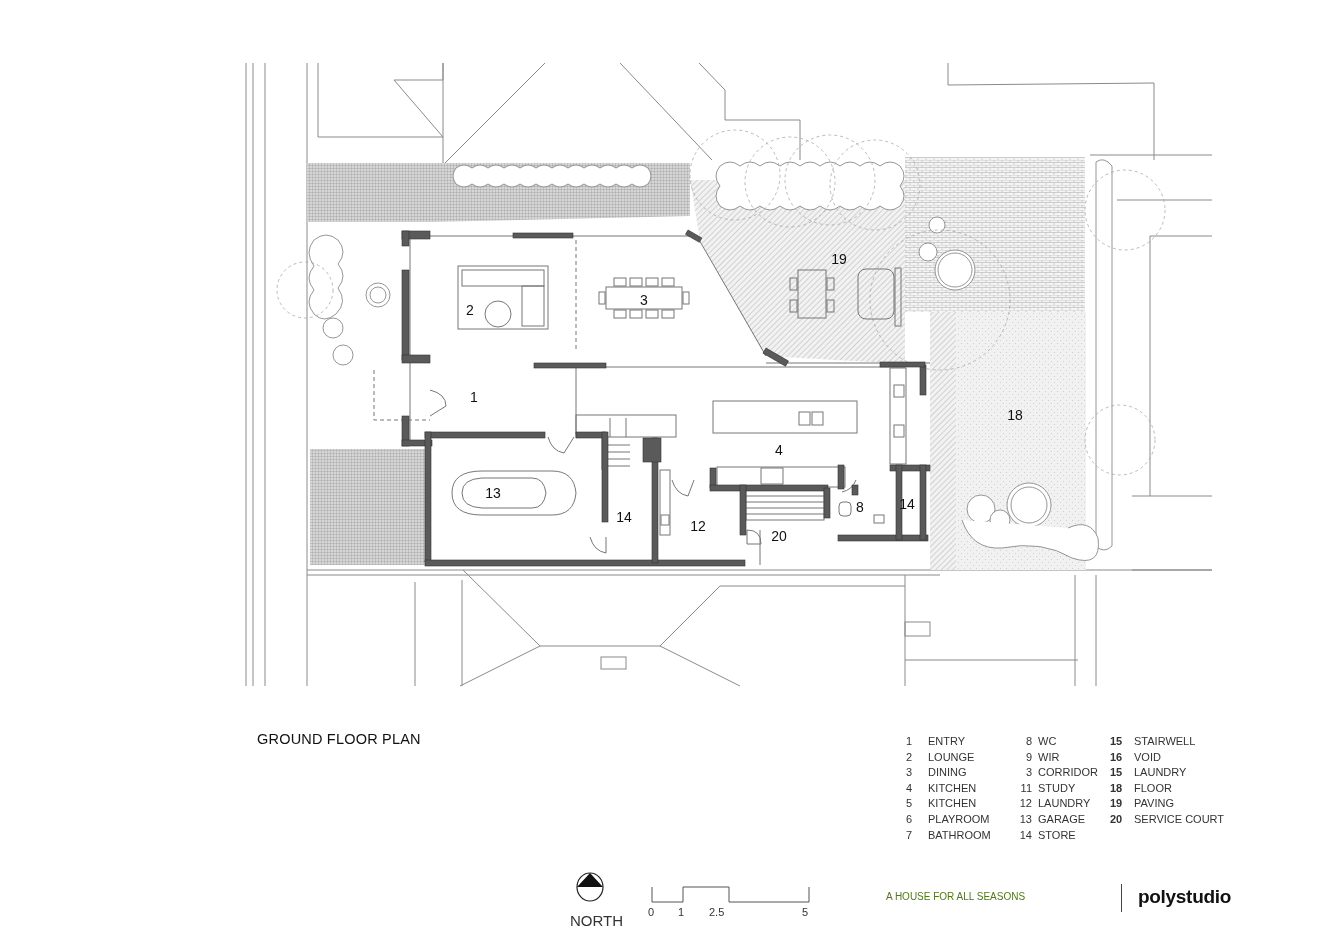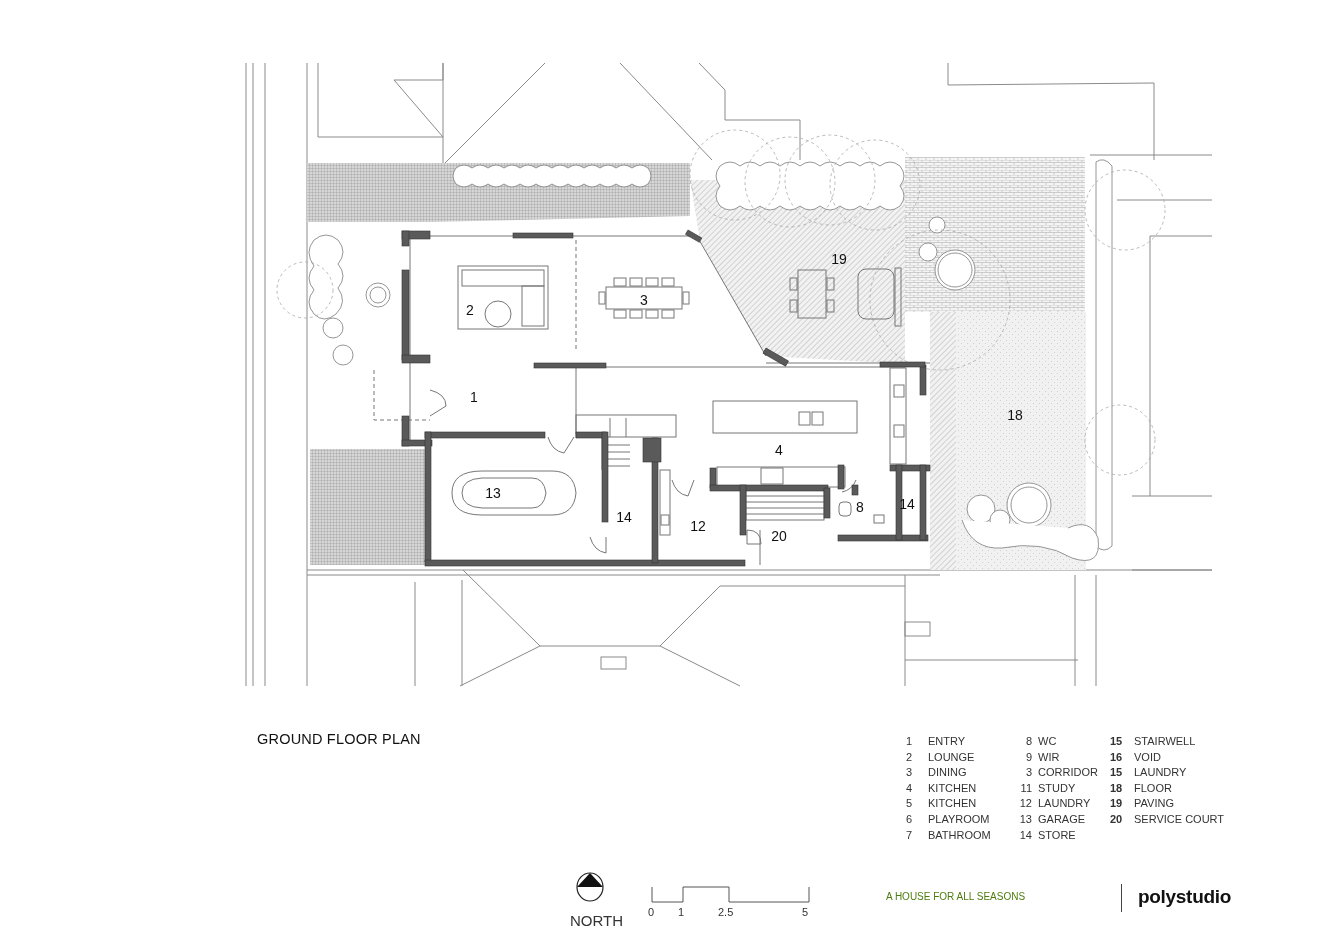--- a/index.html
+++ b/index.html
@@ -353,20 +353,20 @@
 </div>
 
 <div class="scale">
   <svg width="170" height="22" viewBox="0 0 170 22">
     <polyline points="6,3 6,18 37,18 37,3 83,3 83,18 163,18" fill="none" stroke="#555" stroke-width="1"></polyline>
     <line x1="163" y1="3" x2="163" y2="18" stroke="#555" stroke-width="1"></line>
   </svg>
   <div class="scale-labels">
     <span style="left:2px">0</span>
     <span style="left:32px">1</span>
-    <span style="left:72px">2.5</span>
+    <span style="left:63px">2.5</span>
     <span style="left:156px">5</span>
   </div>
 </div>
 
 <div class="project">A HOUSE FOR ALL SEASONS</div>
 <div class="divider"></div>
 <div class="brand">polystudio</div>
 
 </body></html>

